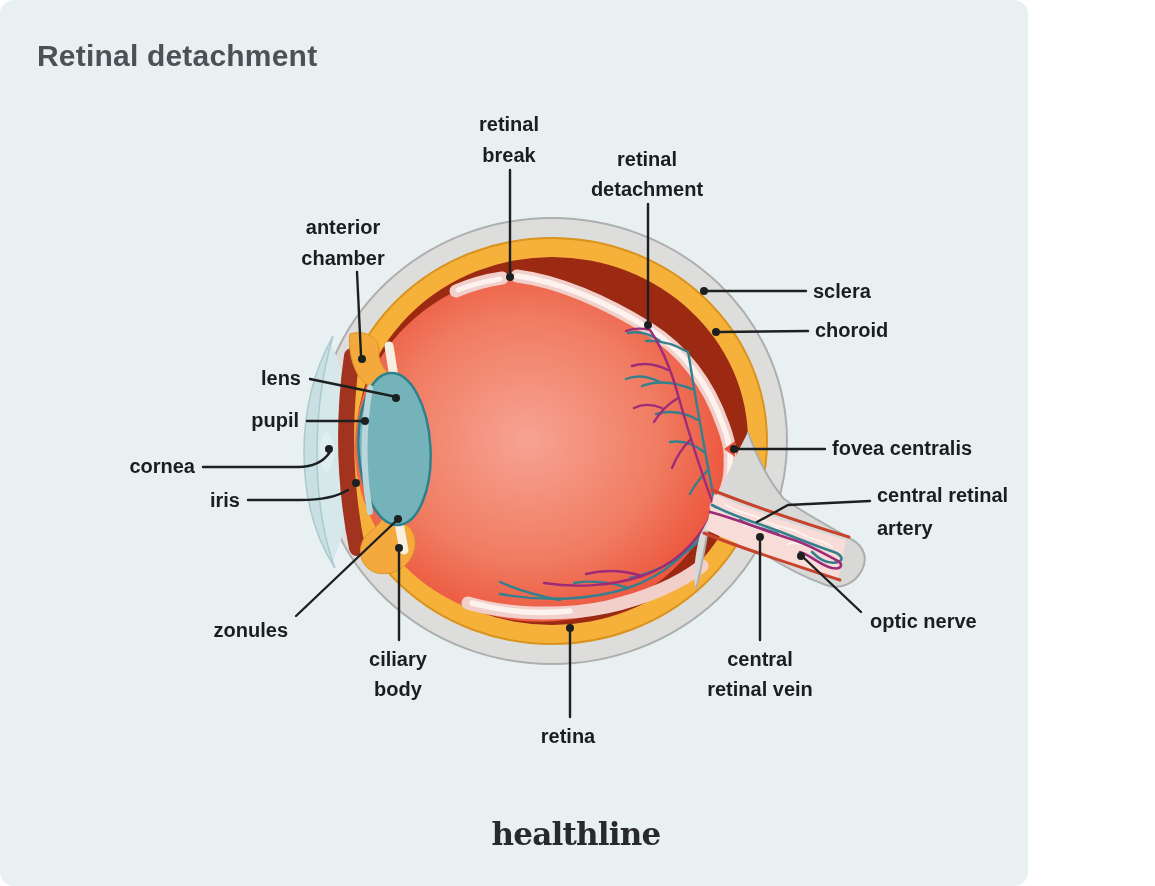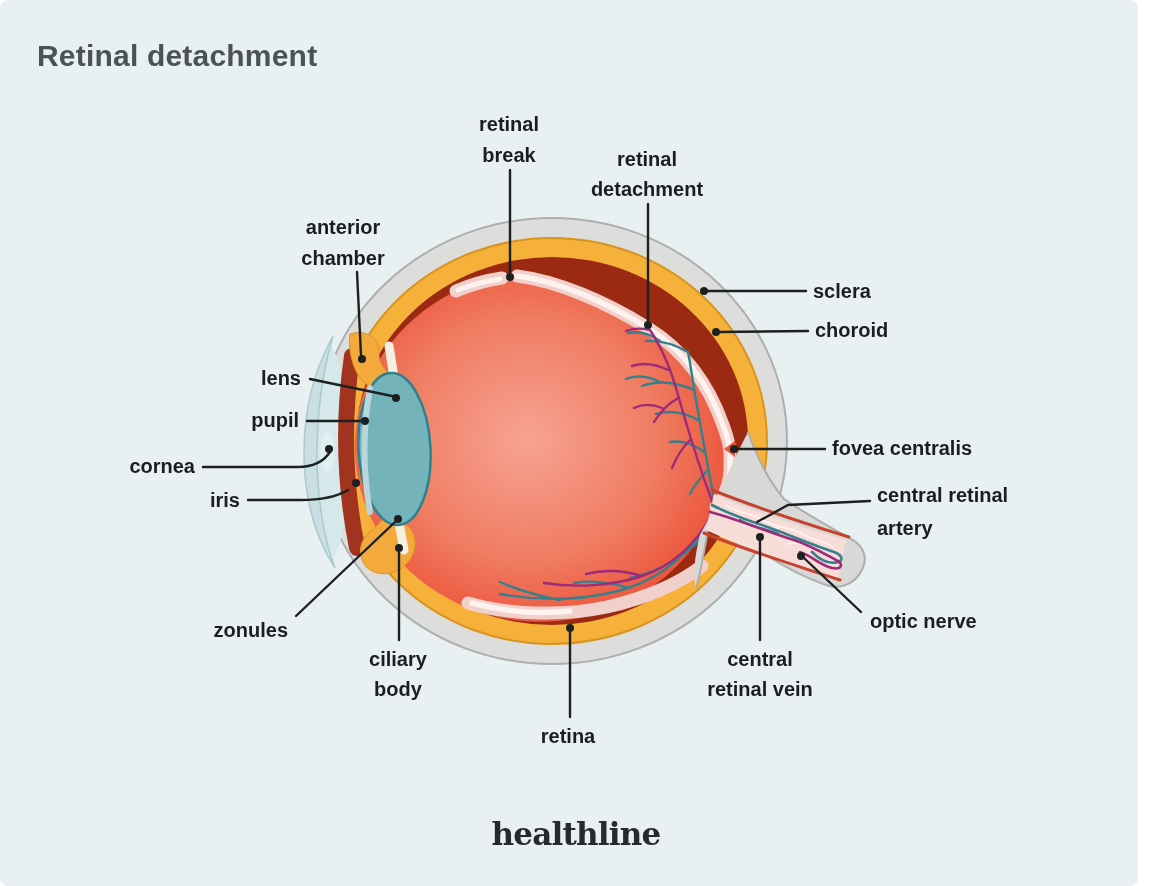--- a/index.html
+++ b/index.html
@@ -1,18 +1,18 @@
 <!DOCTYPE html>
 <html><head>
 <meta charset="utf-8">
 <style>
   html,body{margin:0;padding:0;background:#ffffff;}
   .page{
-    width:1138px;height:886px;position:relative;overflow:hidden;
-    background:var(--bg,#e9f0f1);border-radius:8px;text-align:right;
+    width:1028px;height:886px;position:relative;overflow:hidden;
+    background:var(--bg,#e9f0f1);border-radius:14px;text-align:right;
   }
   svg{display:block}
   .title-text{
     font-family:"Liberation Sans",sans-serif;font-weight:700;font-size:30px;
     fill:var(--title,#4b5256);letter-spacing:.2px;
   }
   .label-text{
     font-family:"Liberation Sans",sans-serif;font-weight:700;font-size:20px;
     fill:var(--label,#1b1e1f);
   }

